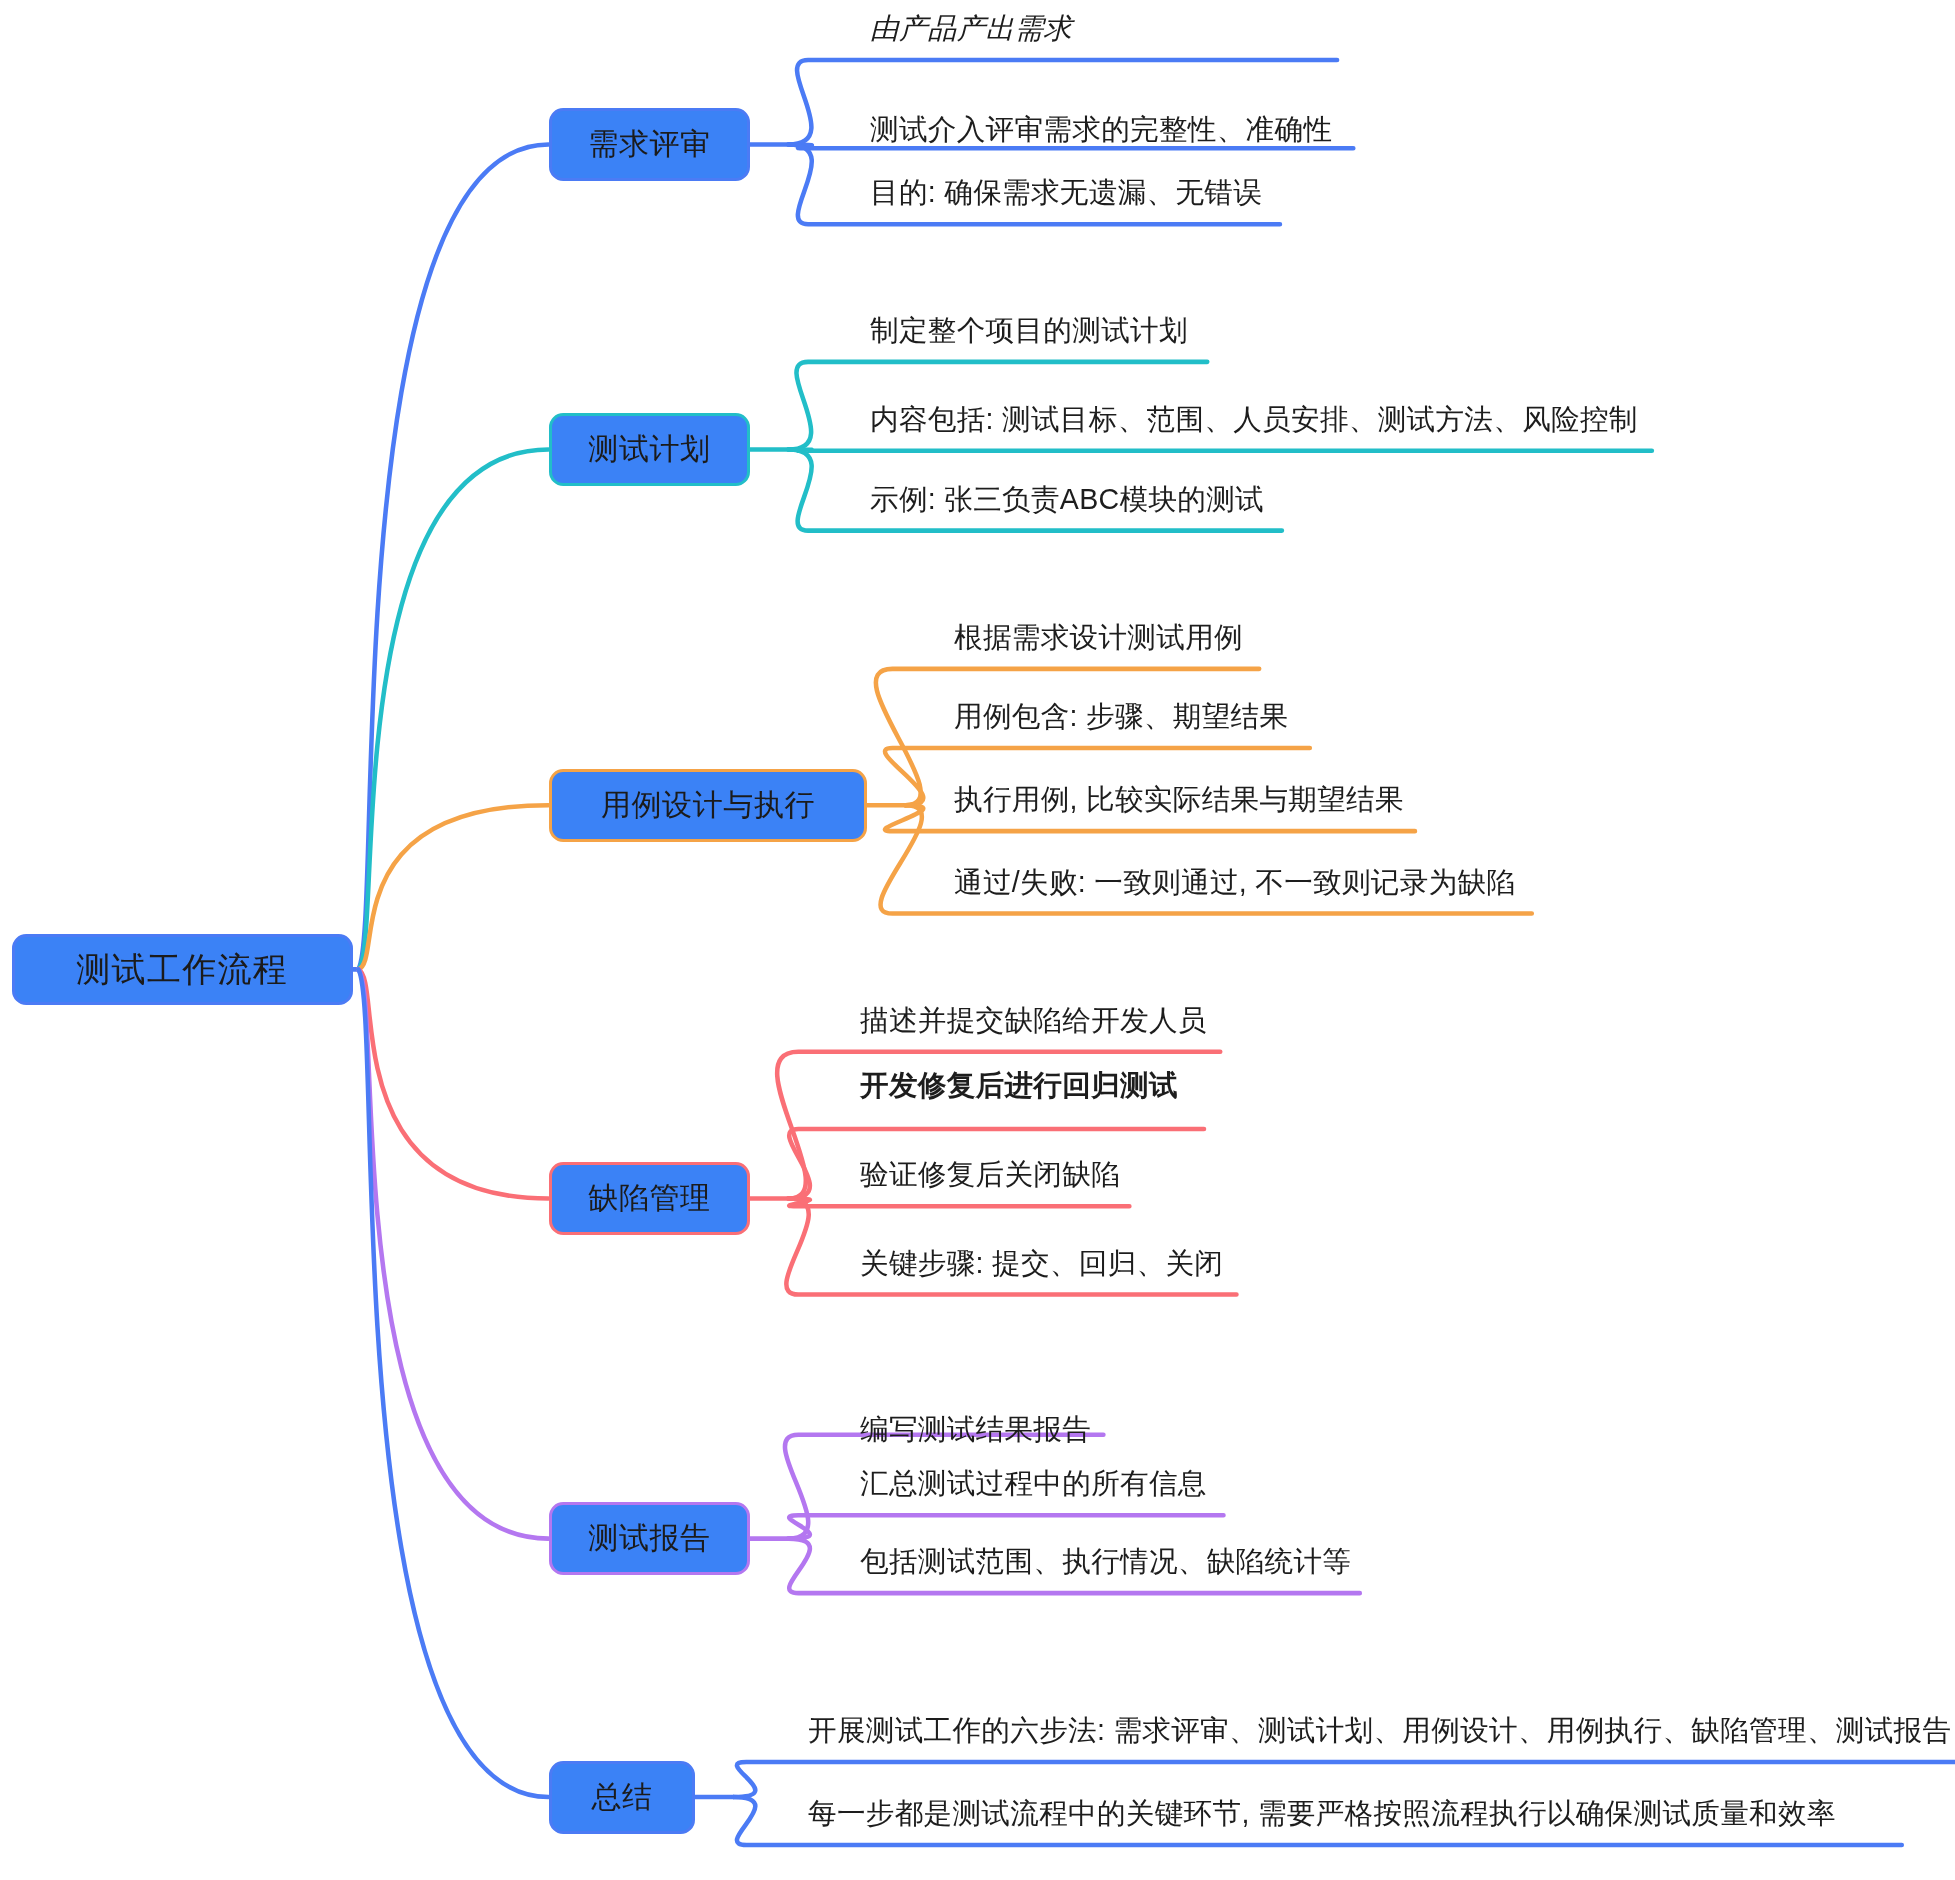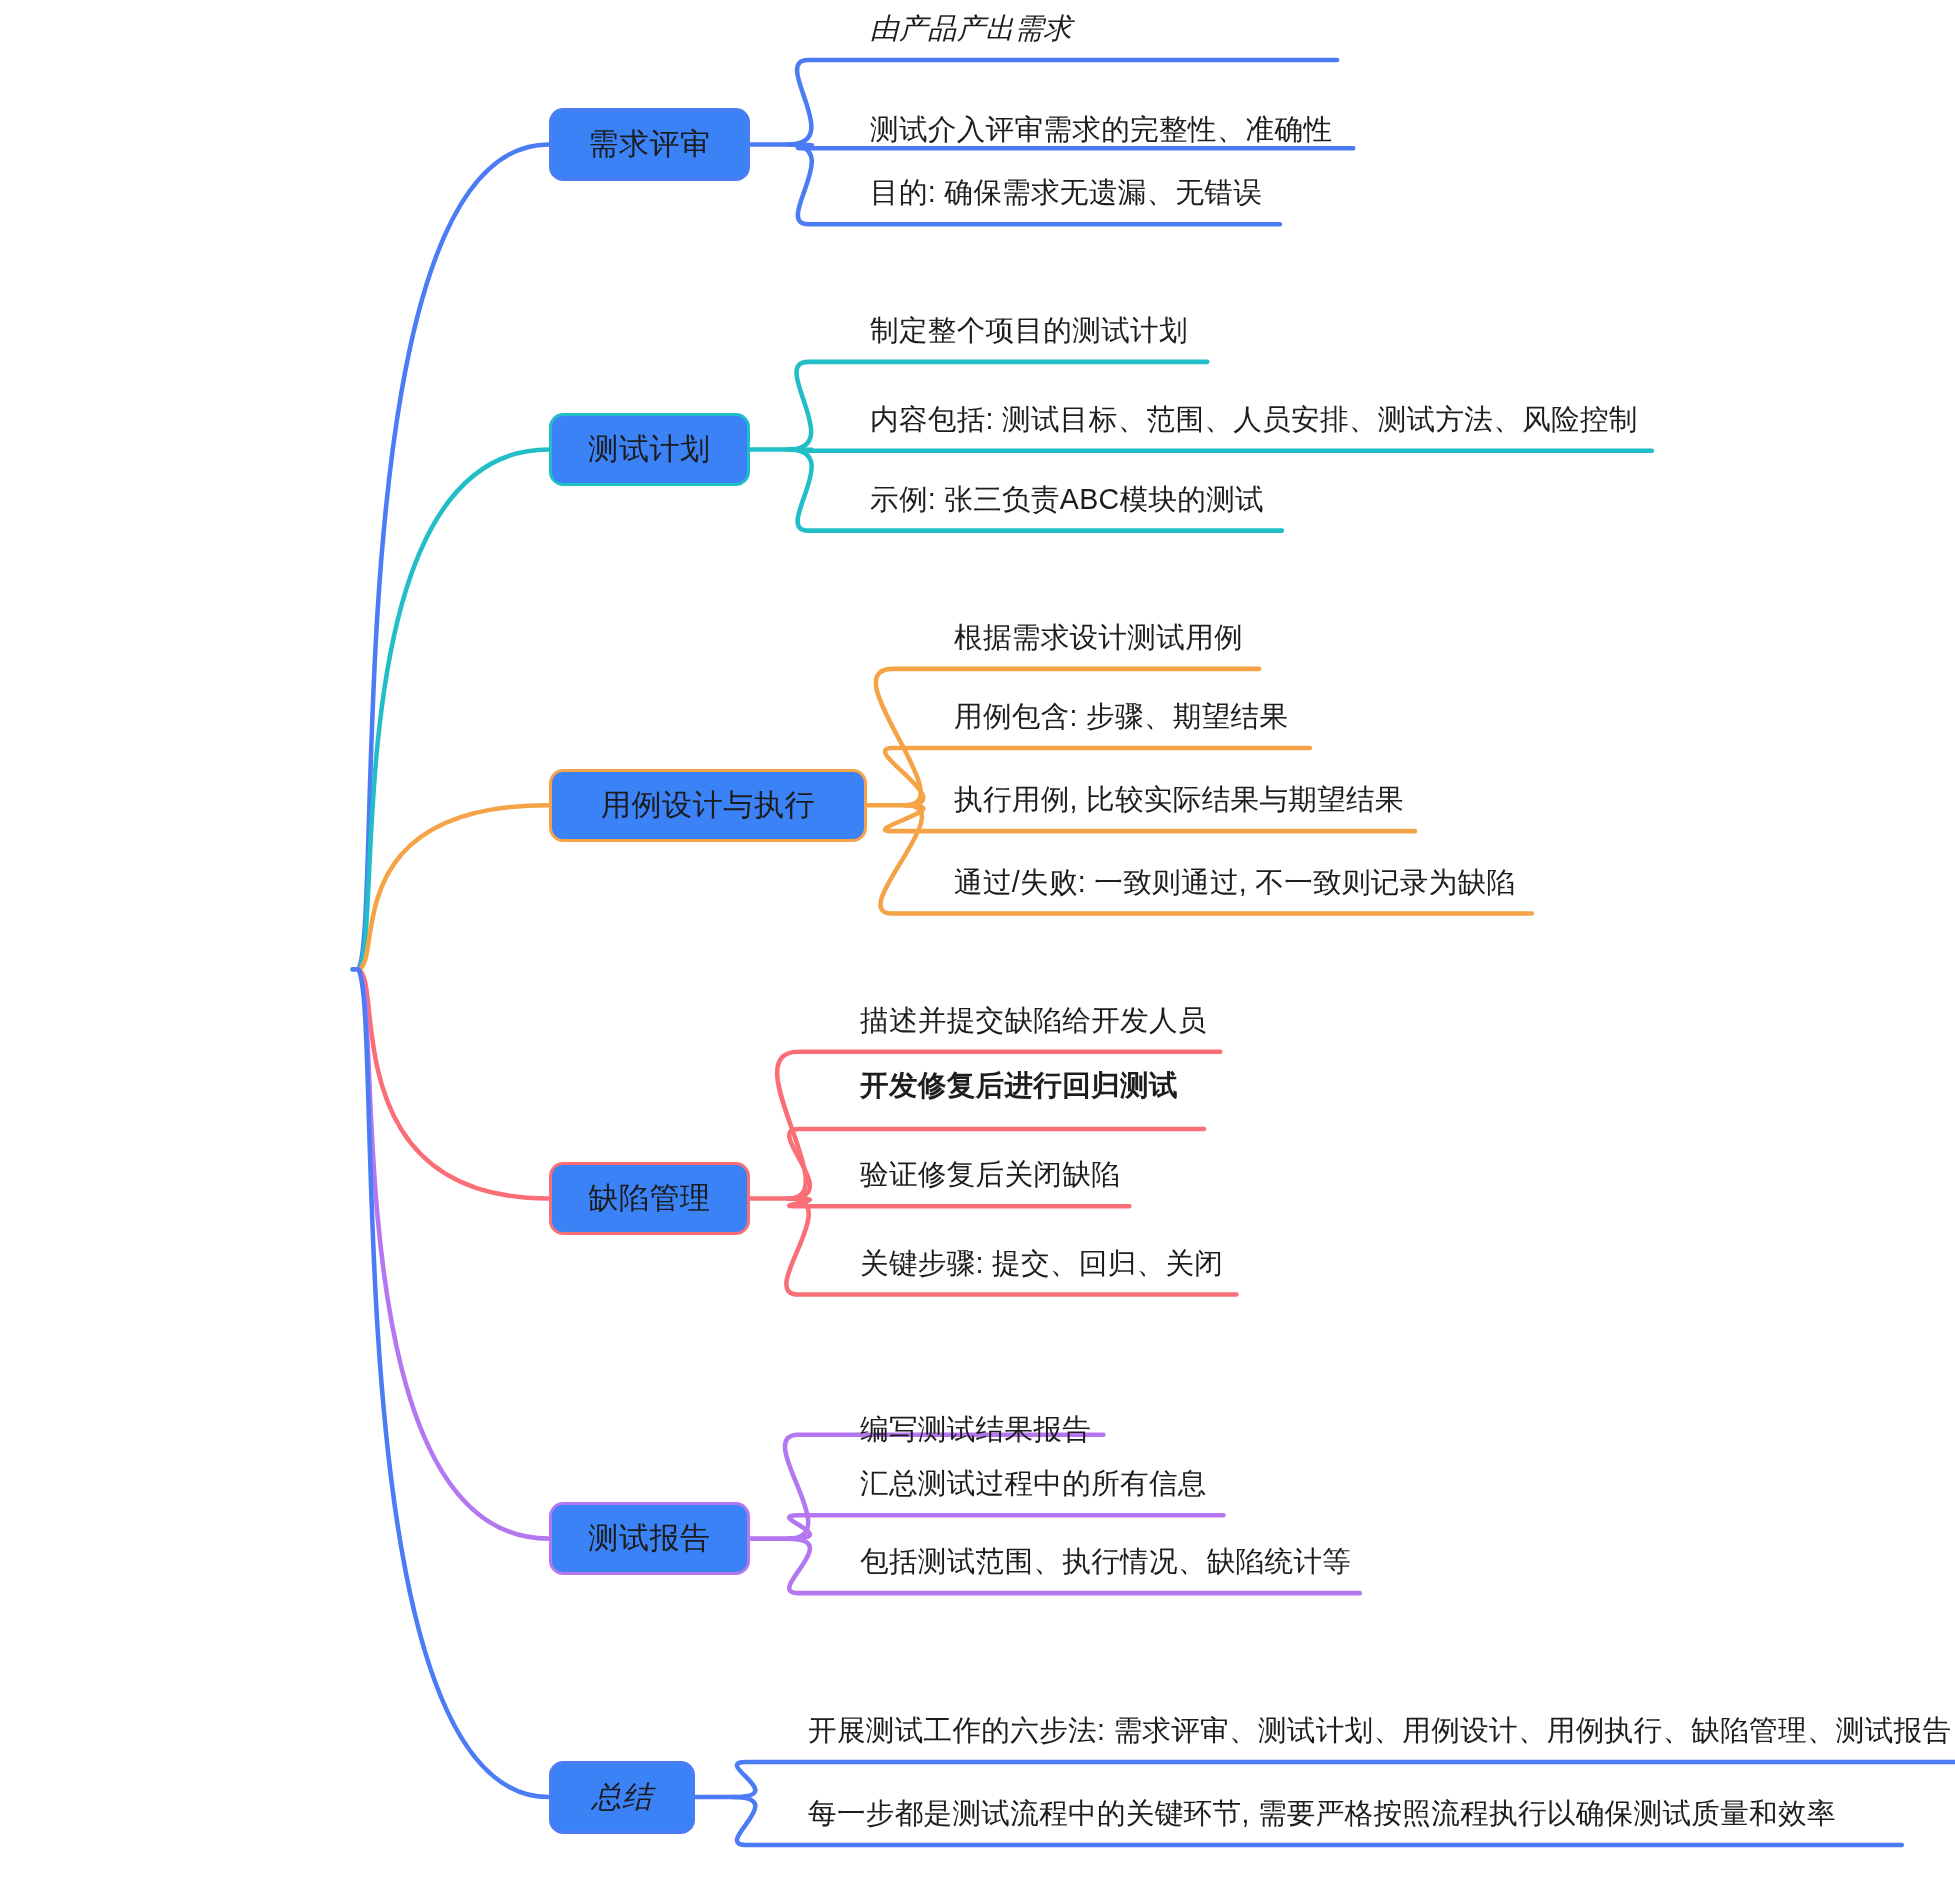--- a/index.html
+++ b/index.html
@@ -92,20 +92,21 @@
       <path d="M 1155 2370 L 1215 2370" fill="none" stroke="#b477f0" stroke-width="7" stroke-linecap="round" stroke-linejoin="round"></path>
       <path d="M 1215 2370 C 1305 2370, 1158 2210, 1230 2210 L 1700 2210" fill="none" stroke="#b477f0" stroke-width="7" stroke-linecap="round" stroke-linejoin="round"></path>
       <path d="M 1215 2370 C 1305 2370, 1175 2334, 1230 2334 L 1885 2334" fill="none" stroke="#b477f0" stroke-width="7" stroke-linecap="round" stroke-linejoin="round"></path>
       <path d="M 1215 2370 C 1305 2370, 1175 2454, 1230 2454 L 2095 2454" fill="none" stroke="#b477f0" stroke-width="7" stroke-linecap="round" stroke-linejoin="round"></path>
       <path d="M 552 1493 C 592 1556.75, 515 2768, 845 2768" fill="none" stroke="#4b7bf5" stroke-width="7" stroke-linecap="round" stroke-linejoin="round"></path>
       <path d="M 1070 2768 L 1130 2768" fill="none" stroke="#4b7bf5" stroke-width="7" stroke-linecap="round" stroke-linejoin="round"></path>
       <path d="M 1130 2768 C 1220 2768, 1095 2714, 1150 2714 L 3012 2714" fill="none" stroke="#4b7bf5" stroke-width="7" stroke-linecap="round" stroke-linejoin="round"></path>
       <path d="M 1130 2768 C 1220 2768, 1095 2842, 1150 2842 L 2930 2842" fill="none" stroke="#4b7bf5" stroke-width="7" stroke-linecap="round" stroke-linejoin="round"></path>
     </svg>
 
+  <div class="node-box root-node" id="root-node" style="left: 11.7px; top: 934px; width: 341px; height: 71px; border-color: rgb(75, 123, 245);">测试工作流程</div>
 
   <div id="node-layer">
       <div class="node-box branch-node" style="left: 549px; top: 108px; width: 201px; height: 73px; border-color: rgb(75, 123, 245);">
         <span>需求评审</span>
       </div>
       <div class="leaf-label" style="left: 870px; top: 13px; font-style: italic;">由产品产出需求</div>
       <div class="leaf-label" style="left: 870px; top: 101px; margin-top: 13px;">测试介入评审需求的完整性、准确性</div>
       <div class="leaf-label" style="left: 870px; top: 177px;">目的: 确保需求无遗漏、无错误</div>
       <div class="node-box branch-node" style="left: 549px; top: 413px; width: 201px; height: 73px; border-color: rgb(34, 190, 200);">
         <span>测试计划</span>
@@ -126,21 +127,21 @@
       <div class="leaf-label" style="left: 860px; top: 1005px;">描述并提交缺陷给开发人员</div>
       <div class="leaf-label" style="left: 860px; top: 1070px; font-weight: bold;">开发修复后进行回归测试</div>
       <div class="leaf-label" style="left: 860px; top: 1159px;">验证修复后关闭缺陷</div>
       <div class="leaf-label" style="left: 860px; top: 1248px;">关键步骤: 提交、回归、关闭</div>
       <div class="node-box branch-node" style="left: 549px; top: 1502px; width: 201px; height: 73px; border-color: rgb(180, 119, 240);">
         <span>测试报告</span>
       </div>
       <div class="leaf-label" style="left: 860px; top: 1414px; text-align: right;">编写测试结果报告</div>
       <div class="leaf-label" style="left: 860px; top: 1468px;">汇总测试过程中的所有信息</div>
       <div class="leaf-label" style="left: 860px; top: 1546px;">包括测试范围、执行情况、缺陷统计等</div>
-      <div class="node-box branch-node" style="left: 549px; top: 1761px; width: 146px; height: 73px; border-color: rgb(75, 123, 245); font-style: italic;">
+      <div class="node-box branch-node" style="left: 549px; top: 1761px; width: 146px; height: 73px; border-color: rgb(75, 123, 245);">
         <span>总结</span>
       </div>
       <div class="leaf-label" style="left: 808px; top: 1715px;">开展测试工作的六步法: 需求评审、测试计划、用例设计、用例执行、缺陷管理、测试报告</div>
       <div class="leaf-label" style="left: 808px; top: 1798px;">每一步都是测试流程中的关键环节, 需要严格按照流程执行以确保测试质量和效率</div>
     </div>
 
 </div>
 
 
 </body></html>

